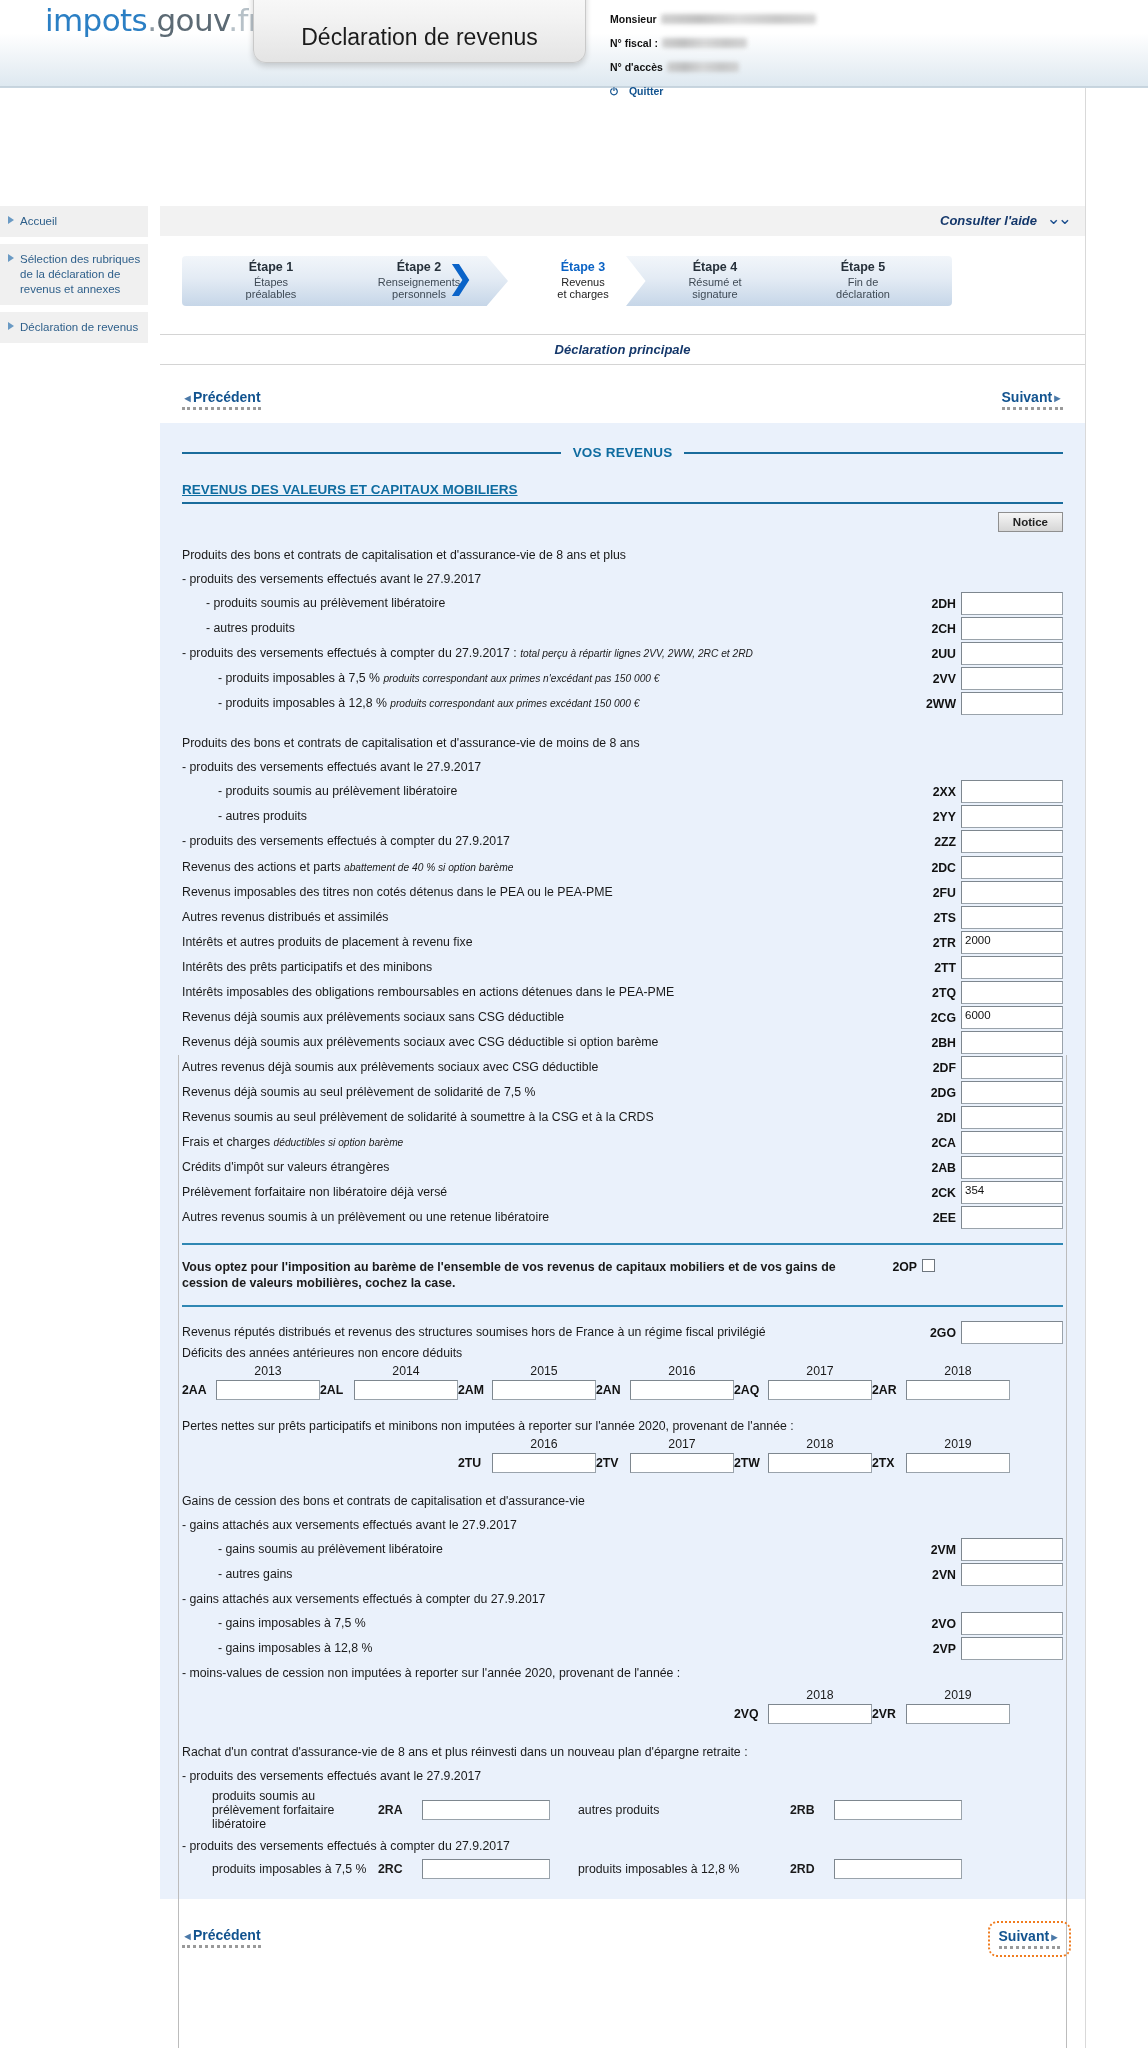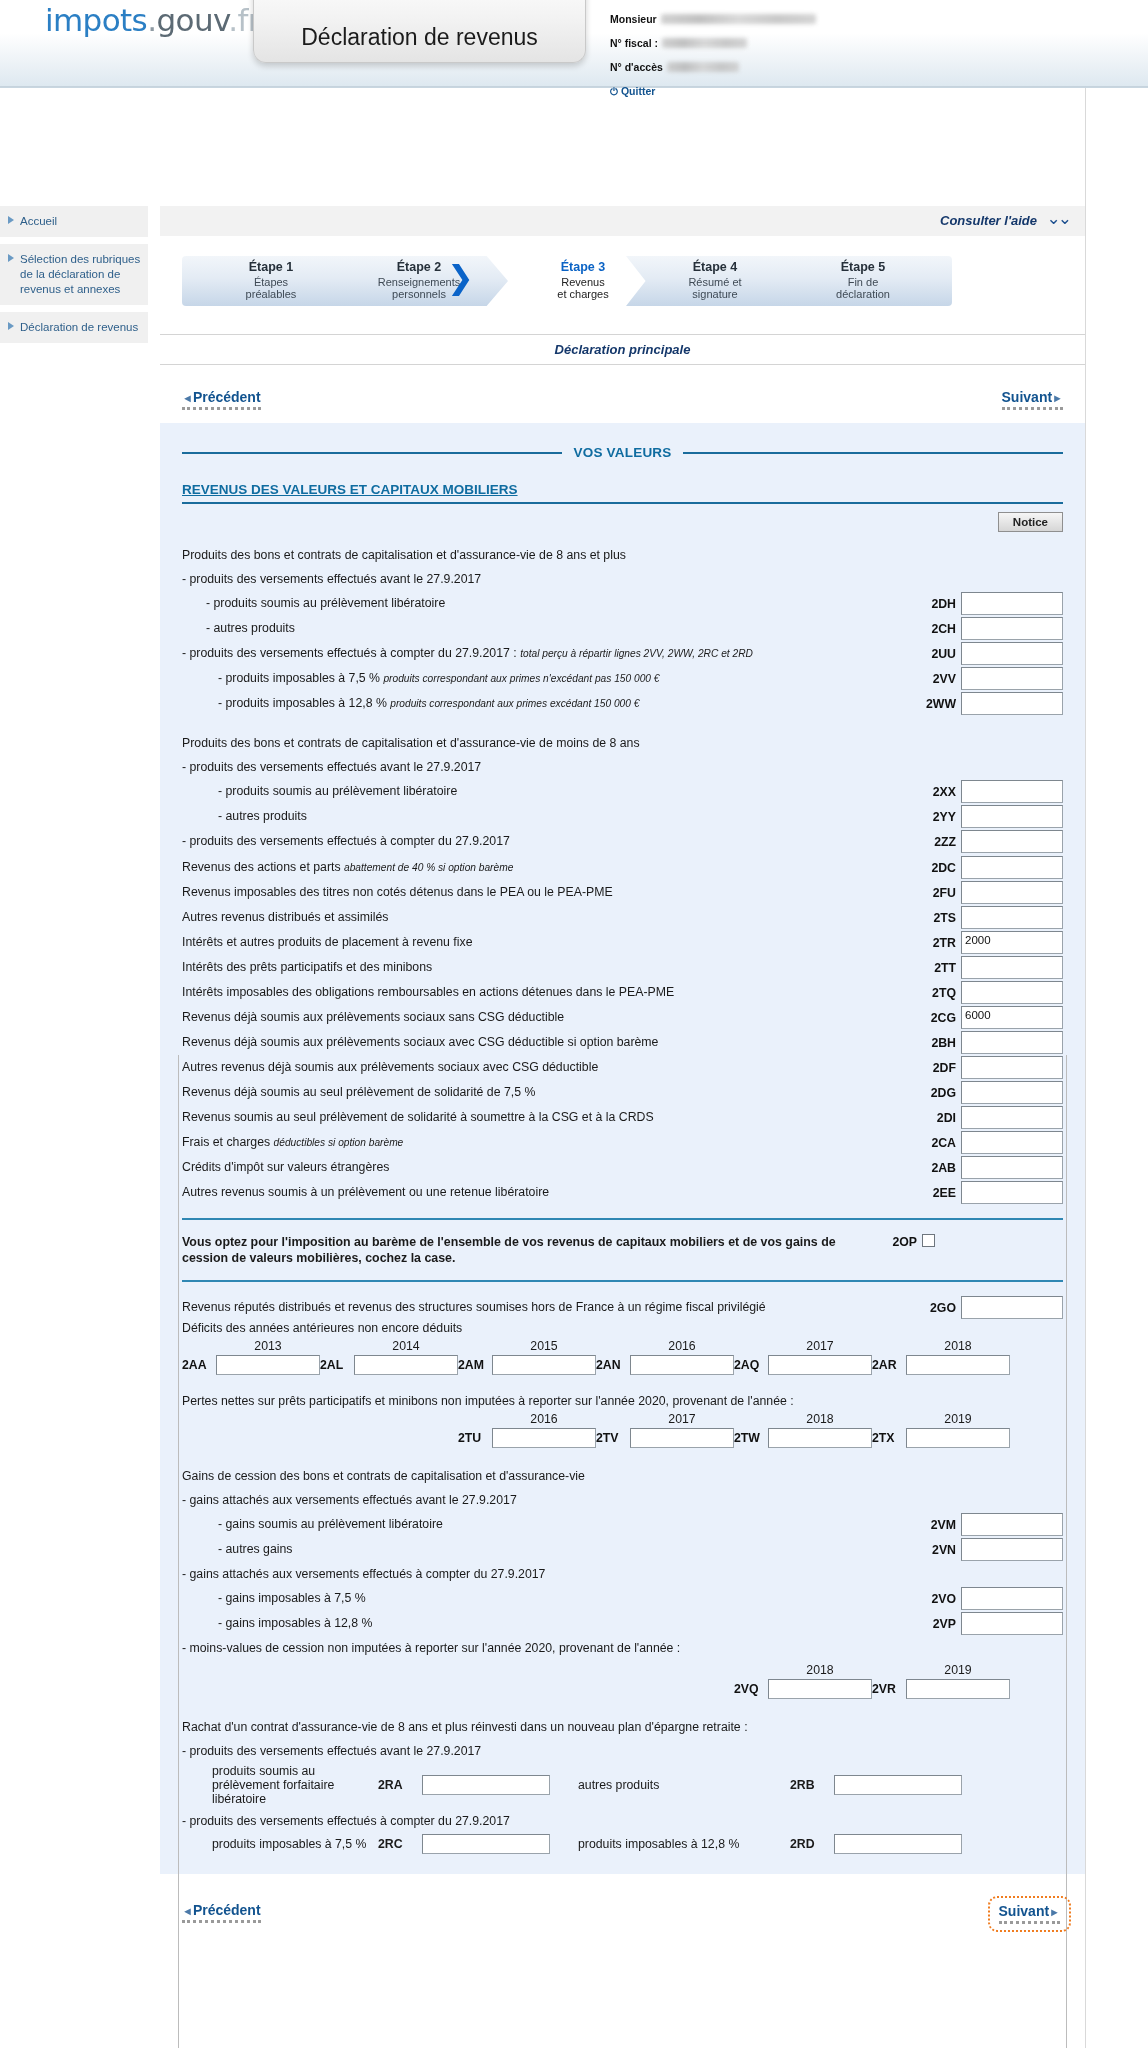--- a/index.html
+++ b/index.html
@@ -242,21 +242,21 @@
     <div class="row">
       <span>N° fiscal :</span>
       <span class="blur b-fisc"></span>
     </div>
     <div class="row">
       <span>N° d'accès</span>
       <span class="blur b-acc"></span>
     </div>
     <div class="row">
       <span class="power quitter">⏻</span>
-      <span class="quitter" style="margin-left:3px">Quitter</span>
+      <span class="quitter" style="margin-left:11px">Quitter</span>
     </div>
   </div>
   <div class="header-rule"></div>
 </div>
 
 <div class="page">
   <div class="page-rail"></div>
 
   <div class="sidebar">
     <div class="side-item">
@@ -322,21 +322,21 @@
       </span>
     </div>
 
     <div class="panel">
       <div class="edge-l"></div>
       <div class="edge-r"></div>
       <div class="panel-inner">
 
         <div class="vos-revenus">
           <div class="ln"></div>
-          <div class="tx">VOS VALEURS</div>
+          <div class="tx">VOS REVENUS</div>
           <div class="ln"></div>
         </div>
 
         <div class="sec-title">REVENUS DES VALEURS ET CAPITAUX MOBILIERS</div>
         <div class="sec-rule"></div>
 
         <div class="notice-wrap">
           <span class="notice-btn">Notice</span>
         </div>
 
@@ -458,20 +458,25 @@
           </div>
           <div class="row">
             <div class="lbl"><span>Frais et charges </span><span class="it">déductibles si option barème</span></div>
             <div class="code">2CA</div>
             <div class="fld"></div>
           </div>
           <div class="row">
             <div class="lbl">Crédits d'impôt sur valeurs étrangères</div>
             <div class="code">2AB</div>
             <div class="fld"></div>
+          </div>
+          <div class="row">
+            <div class="lbl">Prélèvement forfaitaire non libératoire déjà versé</div>
+            <div class="code">2CK</div>
+            <div class="fld">354</div>
           </div>
           <div class="row">
             <div class="lbl">Autres revenus soumis à un prélèvement ou une retenue libératoire</div>
             <div class="code">2EE</div>
             <div class="fld"></div>
           </div>
         </div>
 
         <div class="hr-blue"></div>
 

